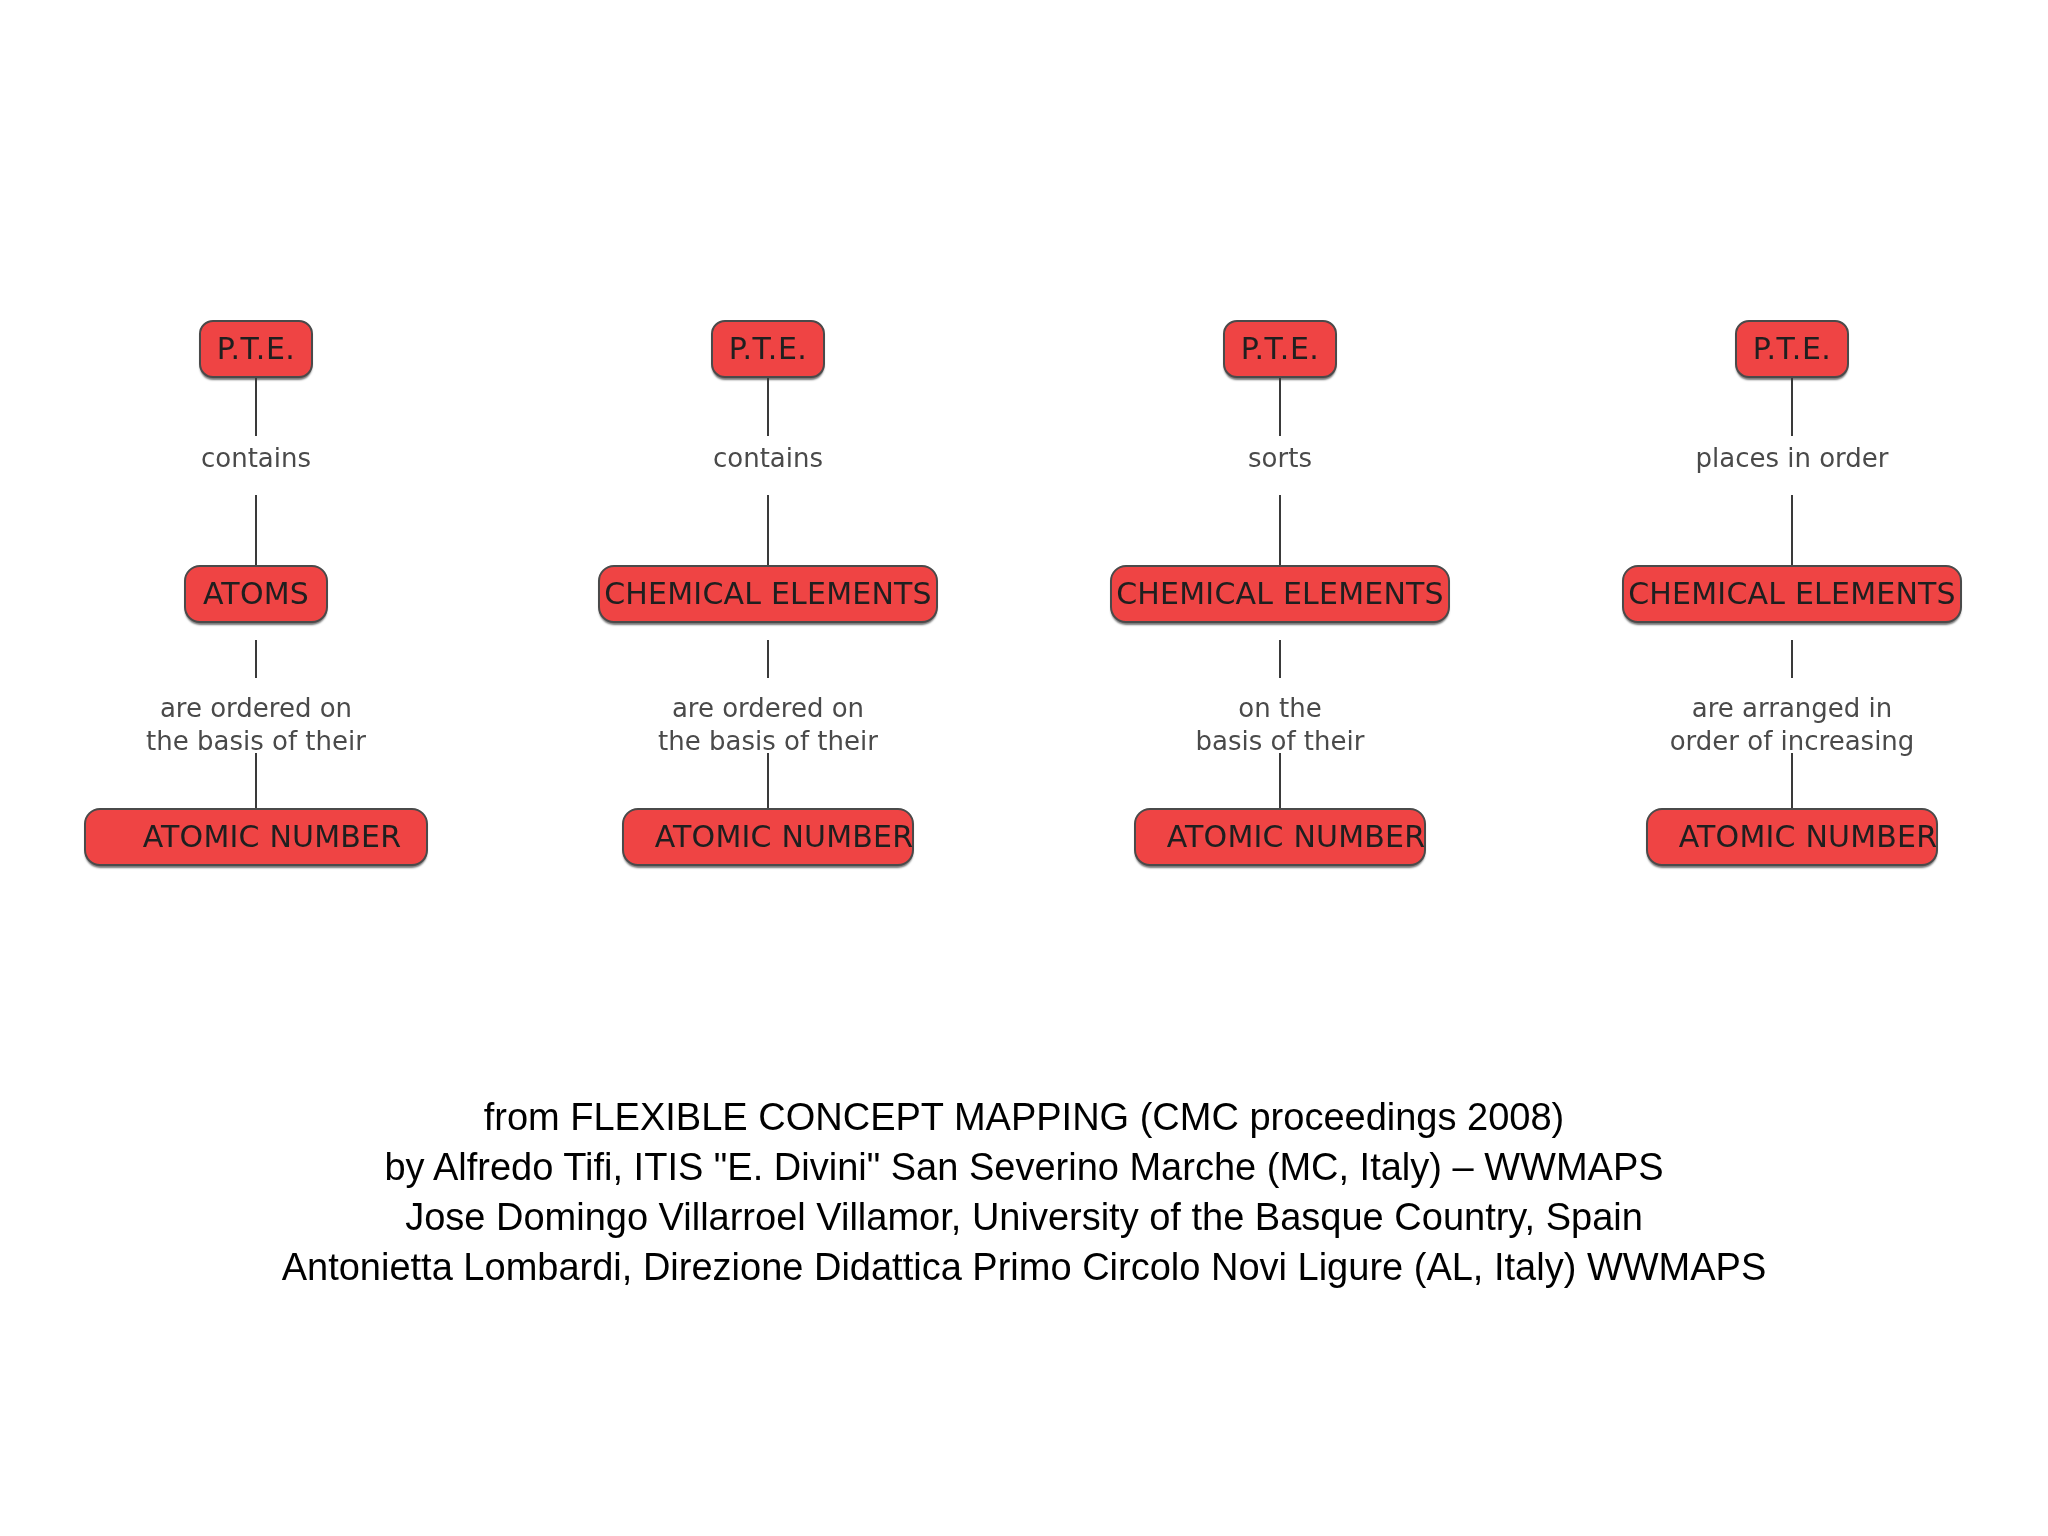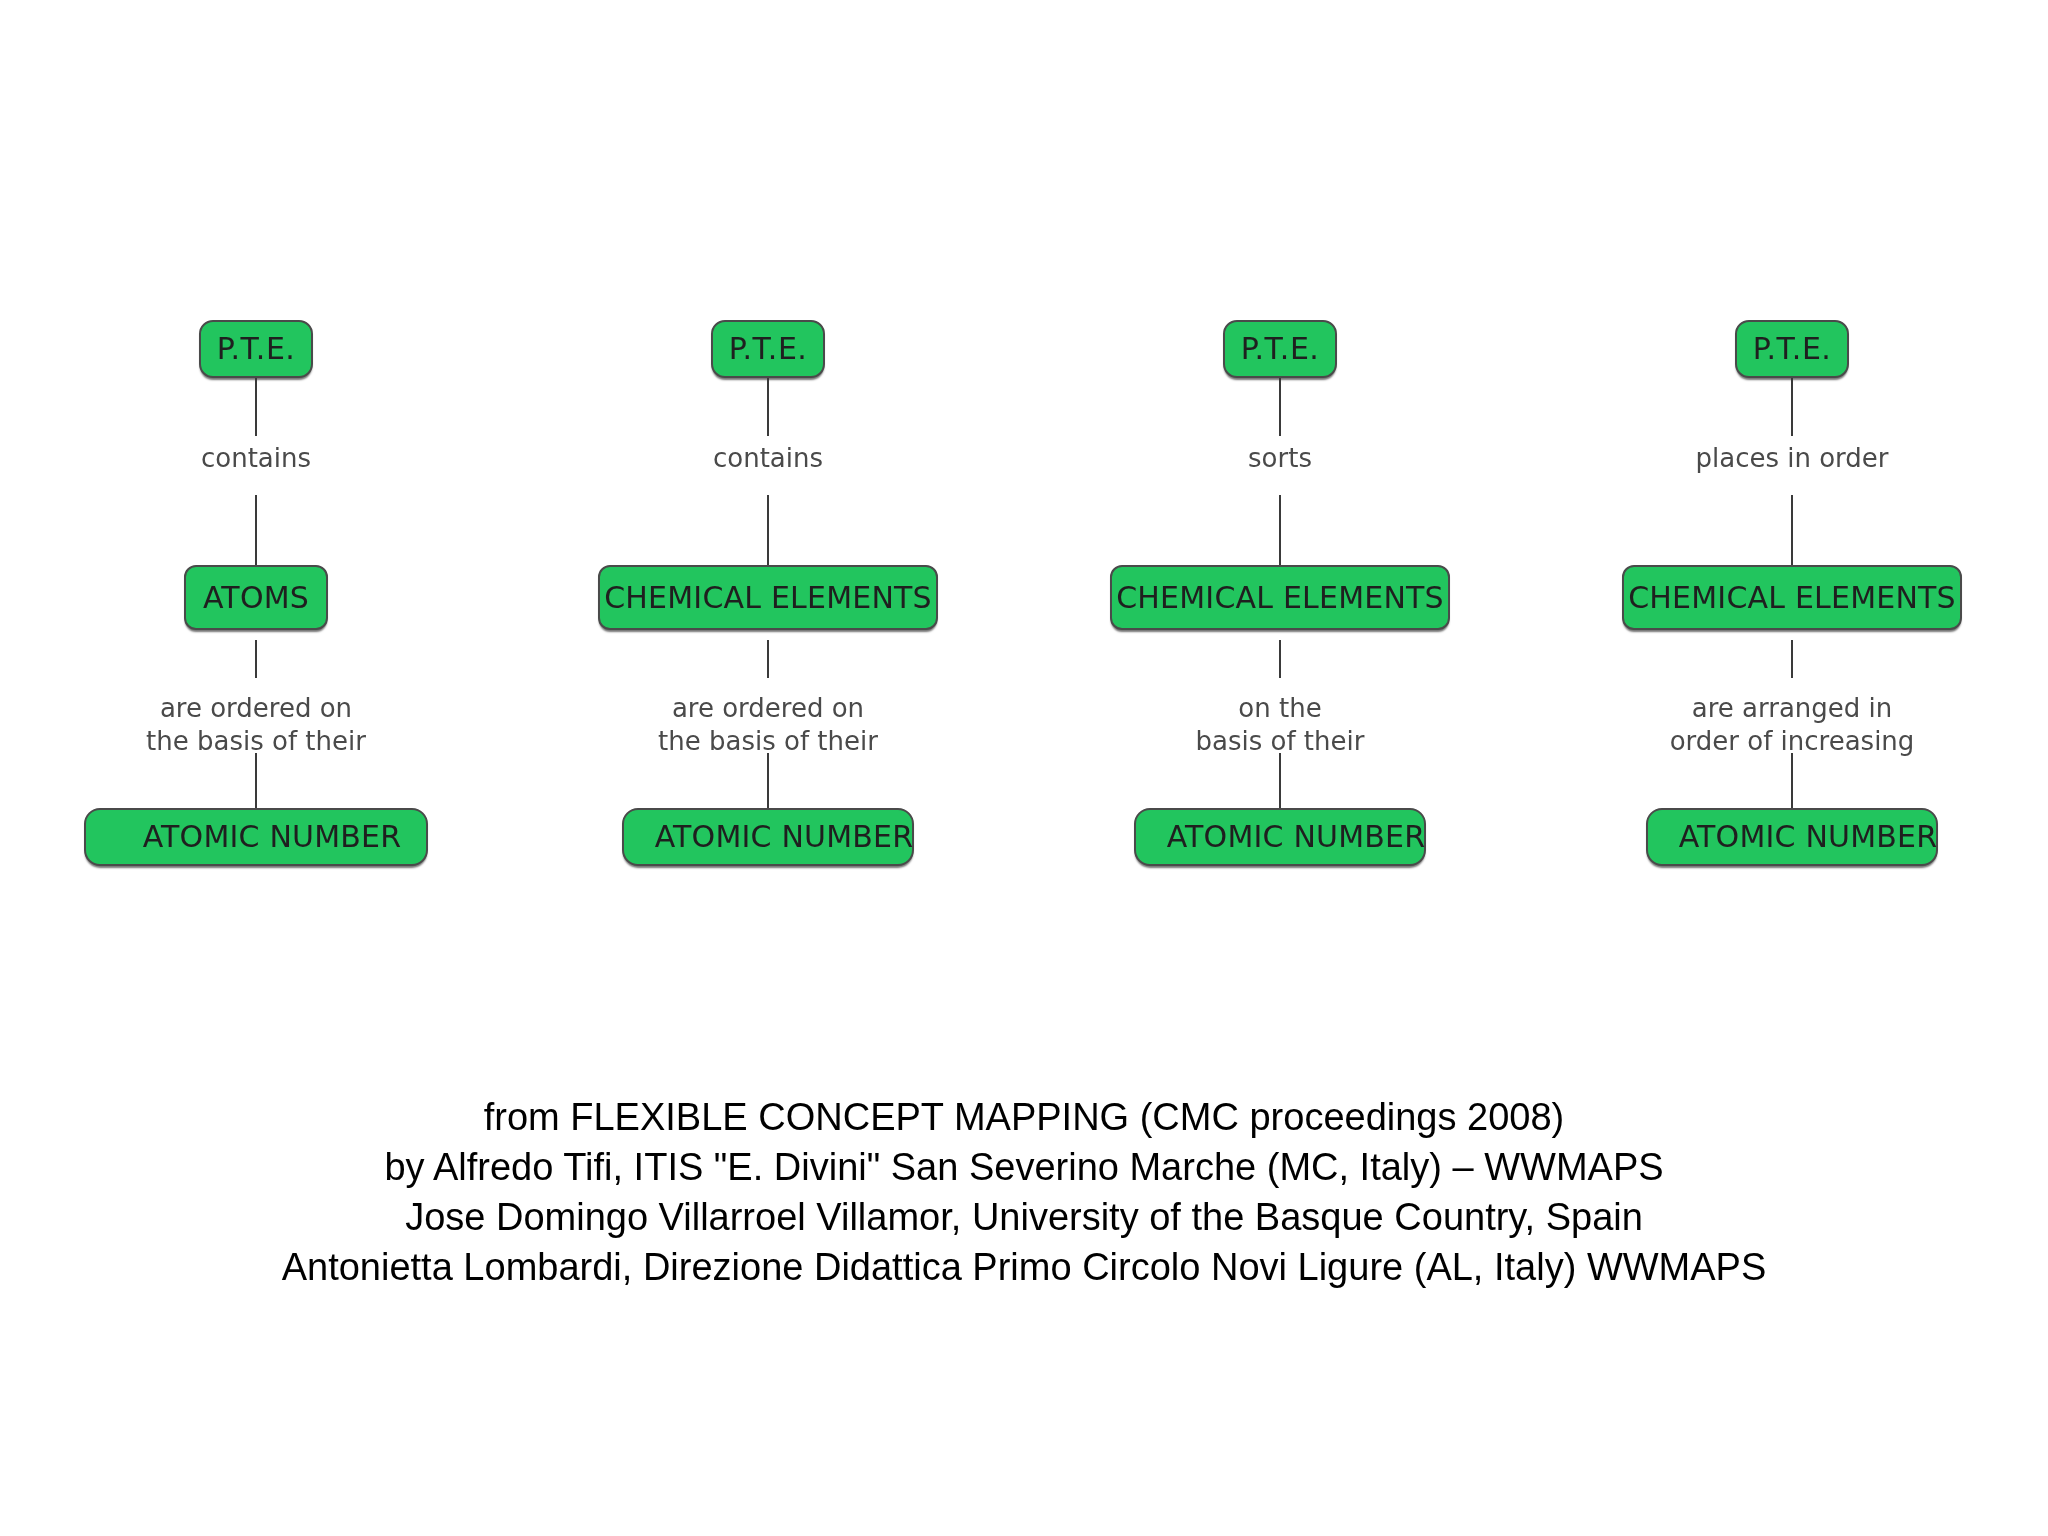--- a/index.html
+++ b/index.html
@@ -44,21 +44,21 @@
   }
   .conn-a { top: 78px;  height: 58px; }   
   .conn-b { top: 195px; height: 70px; }   
   .conn-c { top: 340px; height: 38px; }   
   .conn-d { top: 453px; height: 55px; }   
 
   
   .node {
     position: absolute;
     box-sizing: border-box;
-    background: #22c55e;
+    background: #ef4444;
     border: 2px solid #4a4a4a;
     border-radius: 16px;
     color: #1f1f1f;
     text-align: center;
     white-space: nowrap;
     line-height: 1;
     box-shadow: 0 3px 2px -1px rgba(0,0,0,0.55);
     display: flex;
     align-items: center;
     justify-content: center;
@@ -66,24 +66,23 @@
 
   .node-top {
     top: 20px;
     height: 58px;
     font-size: 30px;
     letter-spacing: 0.5px;
     border-radius: 14px;
   }
   .node-mid {
     top: 265px;
-    height: 65px;
+    height: 58px;
     font-size: 30px;
     letter-spacing: 0.2px;
-    border-radius: 12px;
   }
   .node-bottom {
     top: 508px;
     height: 58px;
     font-size: 30px;
     letter-spacing: 0.2px;
     padding-left: 32px;
   }
 
   

